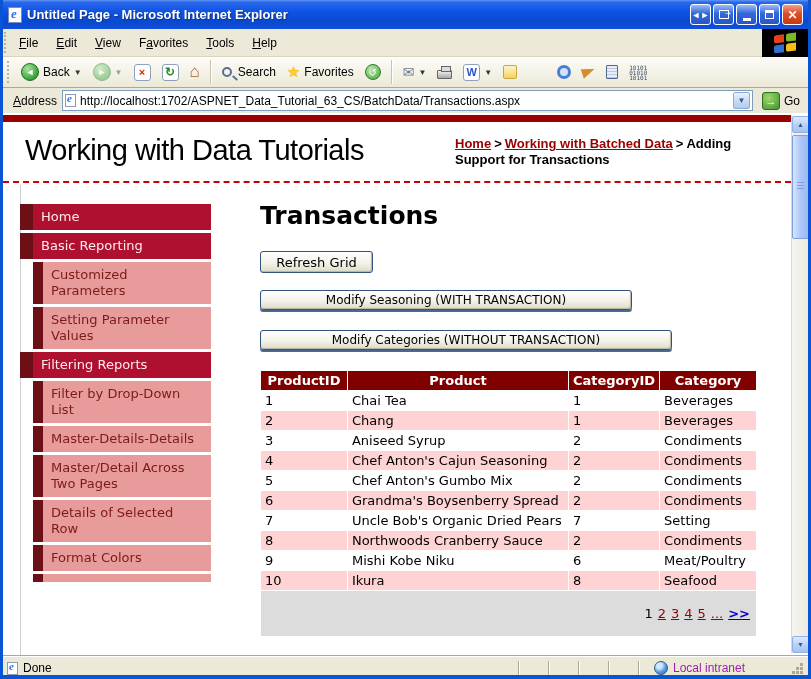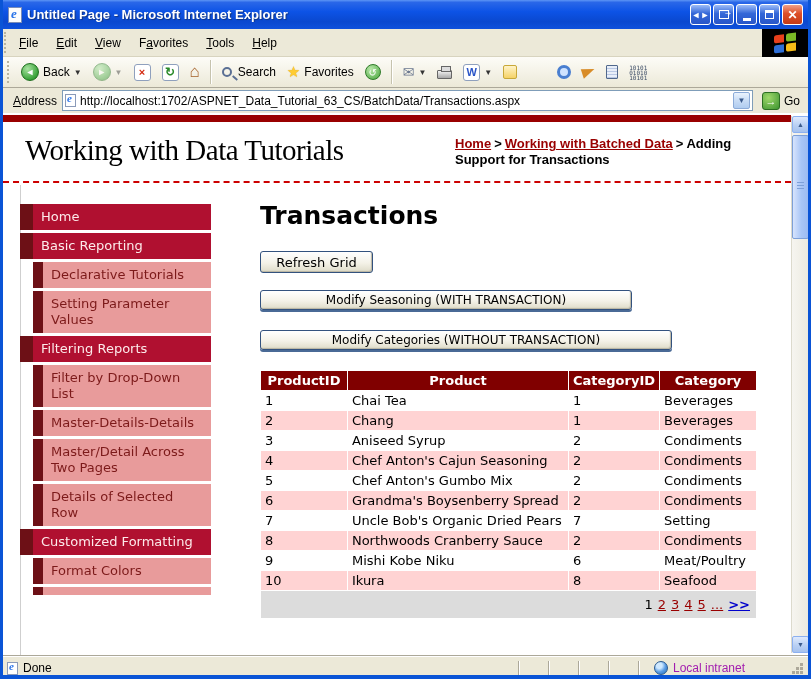--- a/index.html
+++ b/index.html
@@ -75,21 +75,21 @@
   .addr-text{ flex:1; font-size:12px; color:#000; white-space:nowrap; overflow:hidden;}
   .addr-drop{ width:17px; height:17px; background:linear-gradient(#eaf3fd,#c8dcf5 50%,#b0ccf0); border:1px solid #8cabd8; border-radius:2px; font-size:8px; color:#3a5a8c; display:flex; align-items:center; justify-content:center;}
   .gobox{ display:flex; align-items:center; gap:4px; padding:0 4px; }
   .go-ico{ width:18px; height:18px; border-radius:3px; background:radial-gradient(circle at 35% 30%, #9fd86a, #3d9430); border:1px solid #2c6e22; color:#fff; font-size:11px; font-weight:bold; display:flex; align-items:center; justify-content:center;}
   .go-label{ font-size:12px; color:#000;}
 
   
   .page{ position:relative; height:541px; background:#fff; overflow:hidden;}
   .maroon-bar{ position:absolute; top:1px; left:0; right:17px; height:7px; background:#990000;}
   .page-header{ position:absolute; top:8px; left:0; right:17px; height:61px; background:#fff; border-bottom:2px dashed #cc0000;}
-  .site-title{ position:absolute; left:22px; top:12px; font-family:Liberation Serif, serif; font-size:29px; color:#000; letter-spacing:-0.5px;}
+  .site-title{ position:absolute; left:22px; top:12px; font-family:Liberation Sans, sans-serif; font-size:29px; color:#000; letter-spacing:-0.5px;}
   .breadcrumb{ position:absolute; left:452px; top:14px; width:302px; font-size:13px; font-weight:bold; line-height:1.2; color:#000;}
   .breadcrumb a{ color:#990000; text-decoration:underline; }
   .crumb-sep{ margin:0 3px; }
 
   .content{ position:absolute; top:71px; left:0; right:17px; bottom:0; overflow:hidden; font-family:"DejaVu Sans",sans-serif;}
   .left-rail{ position:absolute; left:17px; top:0; bottom:0; width:1px; background:#cfcfcf;}
 
   
   .sidebar{ position:absolute; left:17px; top:19px; width:191px;}
   .nav-section, .nav-sub{ display:flex; margin-bottom:3px; }
@@ -109,21 +109,21 @@
   .btn-refresh{ width:113px; height:22px; margin-bottom:17px;}
   .btn-wide1{ width:372px; height:20px; margin-bottom:20px; font-size:12px; padding-top:1px; box-shadow:inset -1px -1px 1px #b8b4a2, 0 2px 0 #4a6a96;}
   .btn-wide2{ width:412px; height:20px; margin-bottom:20px; font-size:12px; padding-top:1px; box-shadow:inset -1px -1px 1px #b8b4a2, 0 2px 0 #4a6a96;}
 
   
   table.grid{ border-collapse:collapse; width:497px; font-size:13px; font-family:"DejaVu Sans",sans-serif;}
   table.grid th{ background:#800000; color:#fff; font-weight:bold; padding:2px 4px; border:1px solid #fff; text-align:center; font-size:13px;}
   table.grid td{ padding:2px 4px; border:1px solid #fff; color:#000; vertical-align:middle;}
   tr.row-white td{ background:#fff; }
   tr.row-pink td{ background:#ffd3d3; }
-  td.pager-cell{ background:#dcdcdc !important; text-align:right; padding:6px 6px !important;}
+  td.pager-cell{ background:#dcdcdc !important; text-align:right; padding:15px 6px !important;}
   .pager-cell span, .pager-cell a{ margin-left:5px; font-size:13px;}
   .pg-cur{ color:#000; }
   .pg-link{ color:#990000; text-decoration:underline;}
   .pg-next{ color:#0000cc; text-decoration:underline; font-weight:bold;}
 
   
   .scrollbar{ position:absolute; top:2px; right:0; bottom:2px; width:17px; background:linear-gradient(90deg,#f6f5f0,#eceae0); border-left:1px solid #dcdacd;}
   .sb-btn{ position:absolute; left:0; width:17px; height:17px; background:linear-gradient(#dfeafd,#b9d0f3 55%,#a6c2ee); border:1px solid #8cb0f0; border-radius:2px; color:#3a5a8c; font-size:7px; display:flex; align-items:center; justify-content:center;}
   .sb-up{ top:0; } .sb-down{ bottom:0; }
   .sb-thumb{ position:absolute; left:0; top:19px; width:17px; height:104px; border:1px solid #7da0d8; border-radius:2px; background:linear-gradient(90deg,#d7e4fd,#a9c6f6 55%,#9cbbf2);}
@@ -281,21 +281,21 @@
             <span class="tab"></span>
             <span class="bar">Home</span>
           </div>
           <div class="nav-section">
             <span class="tab"></span>
             <span class="bar">Basic Reporting</span>
           </div>
           <div class="nav-sub">
             <span class="sp"></span>
             <span class="strip"></span>
-            <span class="bar">Declarative Tutorials</span>
+            <span class="bar">Customized Parameters</span>
           </div>
           <div class="nav-sub">
             <span class="sp"></span>
             <span class="strip"></span>
             <span class="bar">Setting Parameter Values</span>
           </div>
           <div class="nav-section">
             <span class="tab"></span>
             <span class="bar">Filtering Reports</span>
           </div>
@@ -311,24 +311,20 @@
           </div>
           <div class="nav-sub">
             <span class="sp"></span>
             <span class="strip"></span>
             <span class="bar">Master/Detail Across Two Pages</span>
           </div>
           <div class="nav-sub">
             <span class="sp"></span>
             <span class="strip"></span>
             <span class="bar">Details of Selected Row</span>
-          </div>
-          <div class="nav-section">
-            <span class="tab"></span>
-            <span class="bar">Customized Formatting</span>
           </div>
           <div class="nav-sub">
             <span class="sp"></span>
             <span class="strip"></span>
             <span class="bar">Format Colors</span>
           </div>
           <div class="nav-sub partial">
             <span class="sp"></span>
             <span class="strip"></span>
             <span class="bar"></span>

